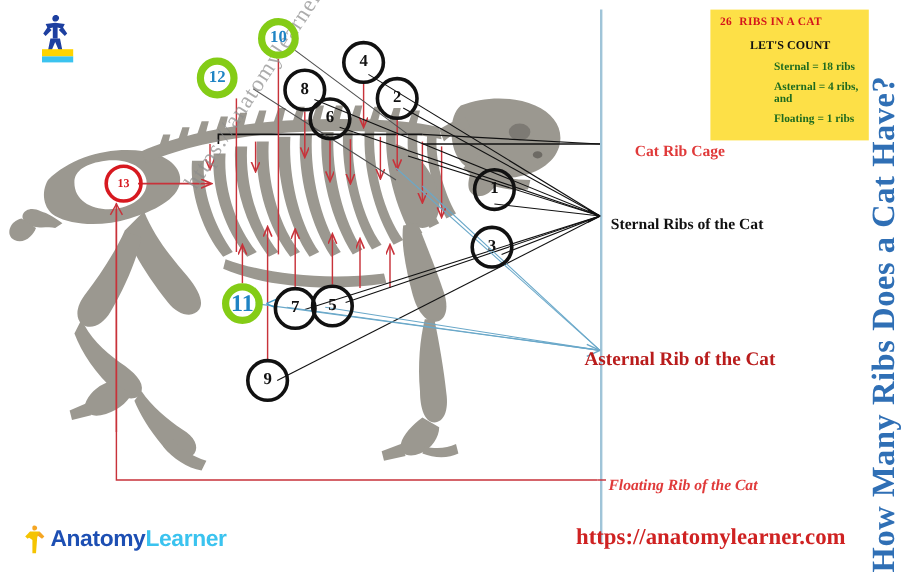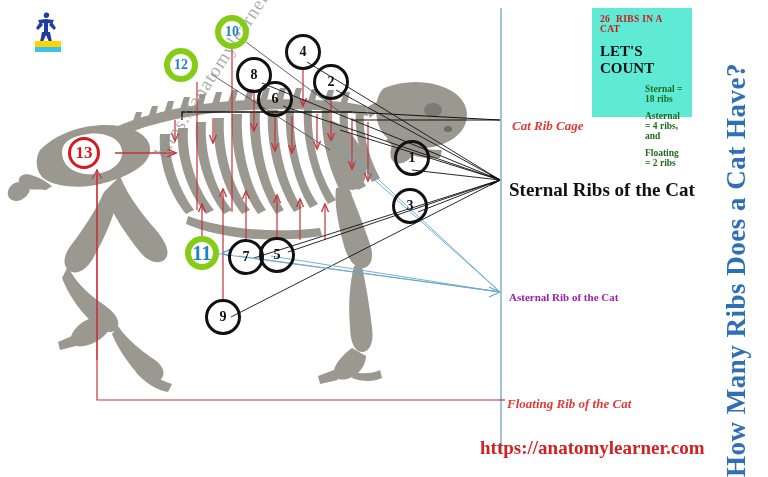--- a/index.html
+++ b/index.html
@@ -26,26 +26,26 @@
   }
   .c-black{border:3px solid #111;color:#111;}
   .c-blue{border:6px solid #84cc16;color:#1f84c4;}
   .c-red{border:3px solid #d71920;color:#d71920;}
 
   
   .lbl{position:absolute;white-space:nowrap;font-family:"Liberation Serif",serif;font-weight:bold;}
 
   
   #infobox{
-    position:absolute;left:592px;top:8px;width:100px;height:109px;
-    background:#5eead4;box-sizing:border-box;padding:6px 7px 0 8px;
+    position:absolute;left:592px;top:8px;width:132px;height:109px;
+    background:#fde047;box-sizing:border-box;padding:6px 7px 0 8px;
   }
   #infobox .ttl{font-size:9.5px;font-weight:bold;color:#d4151b;letter-spacing:.3px;}
   #infobox .ttl .num{margin-right:6px;}
-  #infobox .sub{font-size:15px;font-weight:bold;color:#111;margin-top:9px;}
+  #infobox .sub{font-size:10px;font-weight:bold;color:#111;margin-top:9px;text-align:center;}
   #infobox .row{font-size:9.5px;font-weight:bold;color:#1f6b1f;margin-top:7px;padding-left:45px;}
 
   
   #vtitle{
     position:absolute;left:704px;top:0;width:64px;height:477px;
     display:flex;align-items:flex-end;justify-content:center;
   }
   #vtitle span{
     writing-mode:vertical-rl;transform:rotate(180deg);
     font-family:"Liberation Serif",serif;font-weight:bold;font-size:27px;
@@ -248,50 +248,59 @@
       <div class="circle c-black" style="left: 392px; top: 188px; width: 36px; height: 36px; font-size: 14px;">3</div>
       <div class="circle c-black" style="left: 285px; top: 34px; width: 36px; height: 36px; font-size: 14px;">4</div>
       <div class="circle c-black" style="left: 259px; top: 237px; width: 36px; height: 36px; font-size: 14px;">5</div>
       <div class="circle c-black" style="left: 257px; top: 81px; width: 36px; height: 36px; font-size: 14px;">6</div>
       <div class="circle c-black" style="left: 228px; top: 239px; width: 36px; height: 36px; font-size: 14px;">7</div>
       <div class="circle c-black" style="left: 236px; top: 57px; width: 36px; height: 36px; font-size: 14px;">8</div>
       <div class="circle c-black" style="left: 205px; top: 299px; width: 36px; height: 36px; font-size: 14px;">9</div>
       <div class="circle c-blue" style="left: 215px; top: 15px; width: 34px; height: 34px; font-size: 14px;">10</div>
       <div class="circle c-blue" style="left: 185px; top: 236px; width: 34px; height: 34px; font-size: 20px;">11</div>
       <div class="circle c-blue" style="left: 164px; top: 48px; width: 34px; height: 34px; font-size: 14px;">12</div>
-      <div class="circle c-red" style="left: 68px; top: 137px; width: 32px; height: 32px; font-size: 17px;">13</div>
+      <div class="circle c-red" style="left: 87px; top: 137px; width: 32px; height: 32px; font-size: 10px;">13</div>
     </div>
 
   <div id="labels">
-      <div class="lbl" style="left: 512px; top: 118px; color: rgb(224, 58, 58); font-size: 13px; font-style: italic;">Cat Rib Cage</div>
-      <div class="lbl" style="left: 509px; top: 179px; color: rgb(17, 17, 17); font-size: 19px;">Sternal Ribs  of  the  Cat</div>
-      <div class="lbl" style="left: 509px; top: 291px; color: #a21caf; font-size: 11px;">Asternal Rib  of  the  Cat</div>
+      <div class="lbl" style="left: 529px; top: 118px; color: rgb(224, 58, 58); font-size: 13px;">Cat Rib Cage</div>
+      <div class="lbl" style="left: 509px; top: 179px; color: rgb(17, 17, 17); font-size: 13px;">Sternal Ribs  of  the  Cat</div>
+      <div class="lbl" style="left: 487px; top: 291px; color: #b91c1c; font-size: 16px;">Asternal Rib  of  the  Cat</div>
       <div class="lbl" style="left: 507px; top: 396px; color: rgb(224, 58, 58); font-size: 13px; font-style: italic;">Floating Rib  of  the  Cat</div>
     </div>
 
   <div id="infobox">
     <div class="ttl">
       <span class="num">26</span><span>RIBS IN A CAT</span>
     </div>
     <div class="sub">LET'S COUNT</div>
     <div class="row">Sternal = 18 ribs</div>
     <div class="row">Asternal = 4 ribs, and</div>
-    <div class="row">Floating = 2 ribs</div>
+    <div class="row">Floating = 1 ribs</div>
   </div>
 
   <div id="vtitle">
     <span>How Many Ribs Does a Cat Have?</span>
   </div>
 
   <svg id="toplogo" viewBox="0 0 42 48">
     <path d="M18 6 C19 4 22 4 23 6 C24 8 22 10 20 10 C18 10 17 8 18 6 Z" fill="#1d3fa0"></path>
     <path d="M12 12 L20 11 L28 12 L26 16 L22 15 L22 24 L18 24 L18 15 L14 16 Z" fill="#1d3fa0"></path>
     <path d="M14 14 L10 20 L12 22 L17 17 Z" fill="#1d3fa0"></path>
     <path d="M26 14 L30 20 L28 22 L23 17 Z" fill="#1d3fa0"></path>
     <path d="M16 24 L14 34 L17 34 L20 27 L23 34 L26 34 L24 24 Z" fill="#1d3fa0"></path>
     <rect x="9" y="33" width="26" height="6" fill="#ffd400"></rect>
     <rect x="9" y="39" width="26" height="5" fill="#3bc3ef"></rect>
   </svg>
 
+  <div id="brand">
+    <svg class="mark" viewBox="0 0 22 26">
+      <path d="M9 2 C10 0 13 1 13 3 C13 5 10 6 9 4 Z" fill="#f5a623"></path>
+      <path d="M7 6 L15 6 L13 11 L12 24 L9 24 L9 13 L6 11 Z" fill="#f5c400"></path>
+      <path d="M15 6 L19 10 L17 12 L13 9 Z" fill="#f5a623"></path>
+      <path d="M7 6 L3 10 L5 12 L9 9 Z" fill="#f5c400"></path>
+    </svg>
+    <span class="txt"><span class="a1">Anatomy</span><span class="a2">Learner</span></span>
+  </div>
 
   <div id="siteurl">https://anatomylearner.com</div>
 
 </div>
 
 </body></html>

